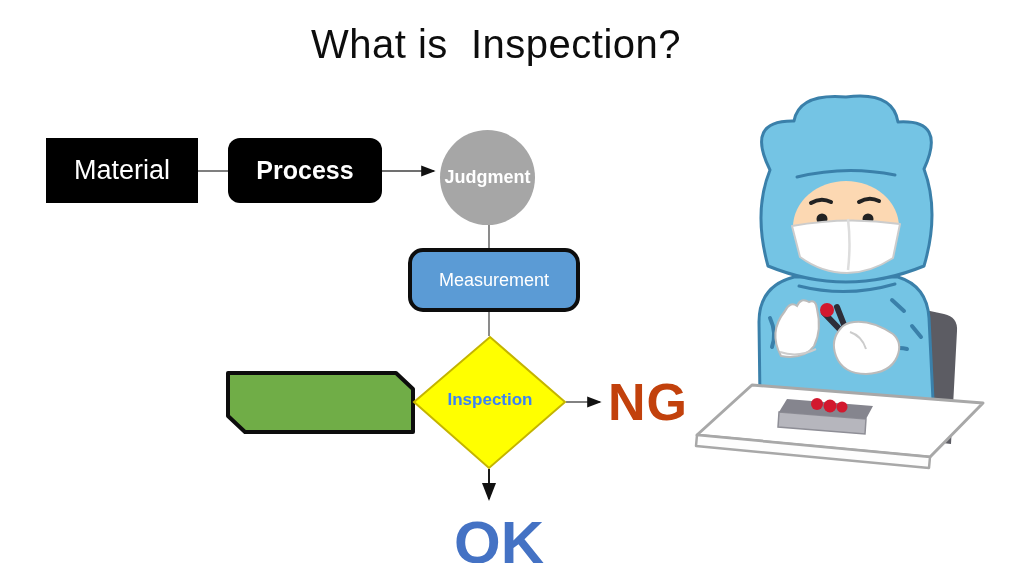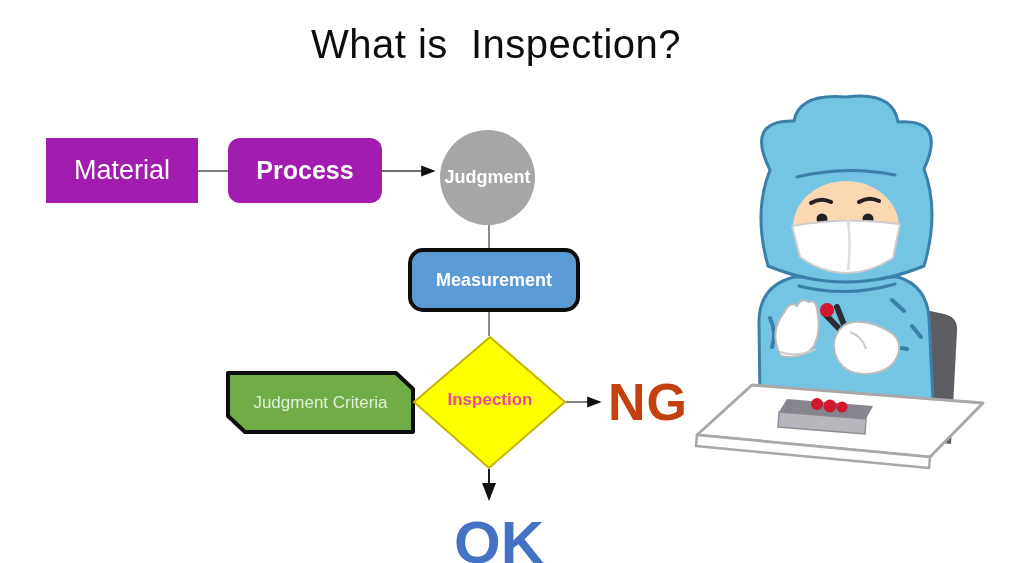--- a/index.html
+++ b/index.html
@@ -2,29 +2,29 @@
 <html><head>
 <meta charset="utf-8">
 <style>
   html,body{margin:0;padding:0;background:#fff;}
   .slide{position:relative;width:1024px;height:563px;background:#ffffff;overflow:hidden;
          font-family:"Liberation Sans",sans-serif;}
   .abs{position:absolute;}
   .title{left:0;top:22px;width:992px;text-align:center;font-size:40px;font-weight:normal;
          color:#0d0d0d;white-space:pre;letter-spacing:0.5px;}
   .box{display:flex;align-items:center;justify-content:center;color:#ffffff;text-align:center;}
-  .gray-box{background:#a21caf;}
+  .gray-box{background:#000000;}
   #material-box{left:46px;top:138px;width:152px;height:65px;font-size:27px;font-weight:400;}
   #process-box{left:228px;top:138px;width:154px;height:65px;font-size:25px;font-weight:bold;border-radius:12px;}
   #product-circle{left:440px;top:130px;width:95px;height:95px;border-radius:50%;
                   background:#a6a6a6;font-size:18px;font-weight:bold;}
   #measurement-box{left:408px;top:248px;width:164px;height:56px;background:#5b9bd5;
-                   border:4px solid #0d0d0d;border-radius:15px;font-size:18px;font-weight:bold;}
+                   border:4px solid #0d0d0d;border-radius:15px;font-size:18px;font-weight:normal;}
   #inspection-label{left:415px;top:390px;width:150px;text-align:center;font-size:17px;
-                    font-weight:bold;color:#ec4899;}
+                    font-weight:bold;color:#3b82f6;}
   #judgment-label{left:228px;top:373px;width:185px;height:59px;font-size:17px;font-weight:500;
                   color:#e2efda;display:flex;align-items:center;justify-content:center;}
   #ng-label{left:598px;top:366px;width:100px;height:72px;font-size:52px;font-weight:bold;
             color:#c2410c;display:flex;align-items:center;justify-content:center;letter-spacing:1px;}
   #ok-label{left:443px;top:506px;width:112px;height:72px;font-size:60px;font-weight:bold;
             color:#4472c4;display:flex;align-items:center;justify-content:center;}
   svg{display:block;}
   .overlay-svg{left:0;top:0;}
   #worker-illustration{left:668px;top:86px;}
 </style>
@@ -110,21 +110,20 @@
   <div class="abs title">What is  Inspection?</div>
 
   <div class="abs box gray-box" id="material-box">Material</div>
 
   <div class="abs box gray-box" id="process-box">Process</div>
 
   <div class="abs box" id="product-circle">Judgment</div>
 
   <div class="abs box" id="measurement-box">Measurement</div>
 
-  <div class="abs" id="judgment-label">Judgment Criteria</div>
 
   <div class="abs" id="inspection-label">Inspection</div>
 
   <div class="abs" id="ng-label">NG</div>
 
   <div class="abs" id="ok-label">OK</div>
 
 </div>
 
 </body></html>

